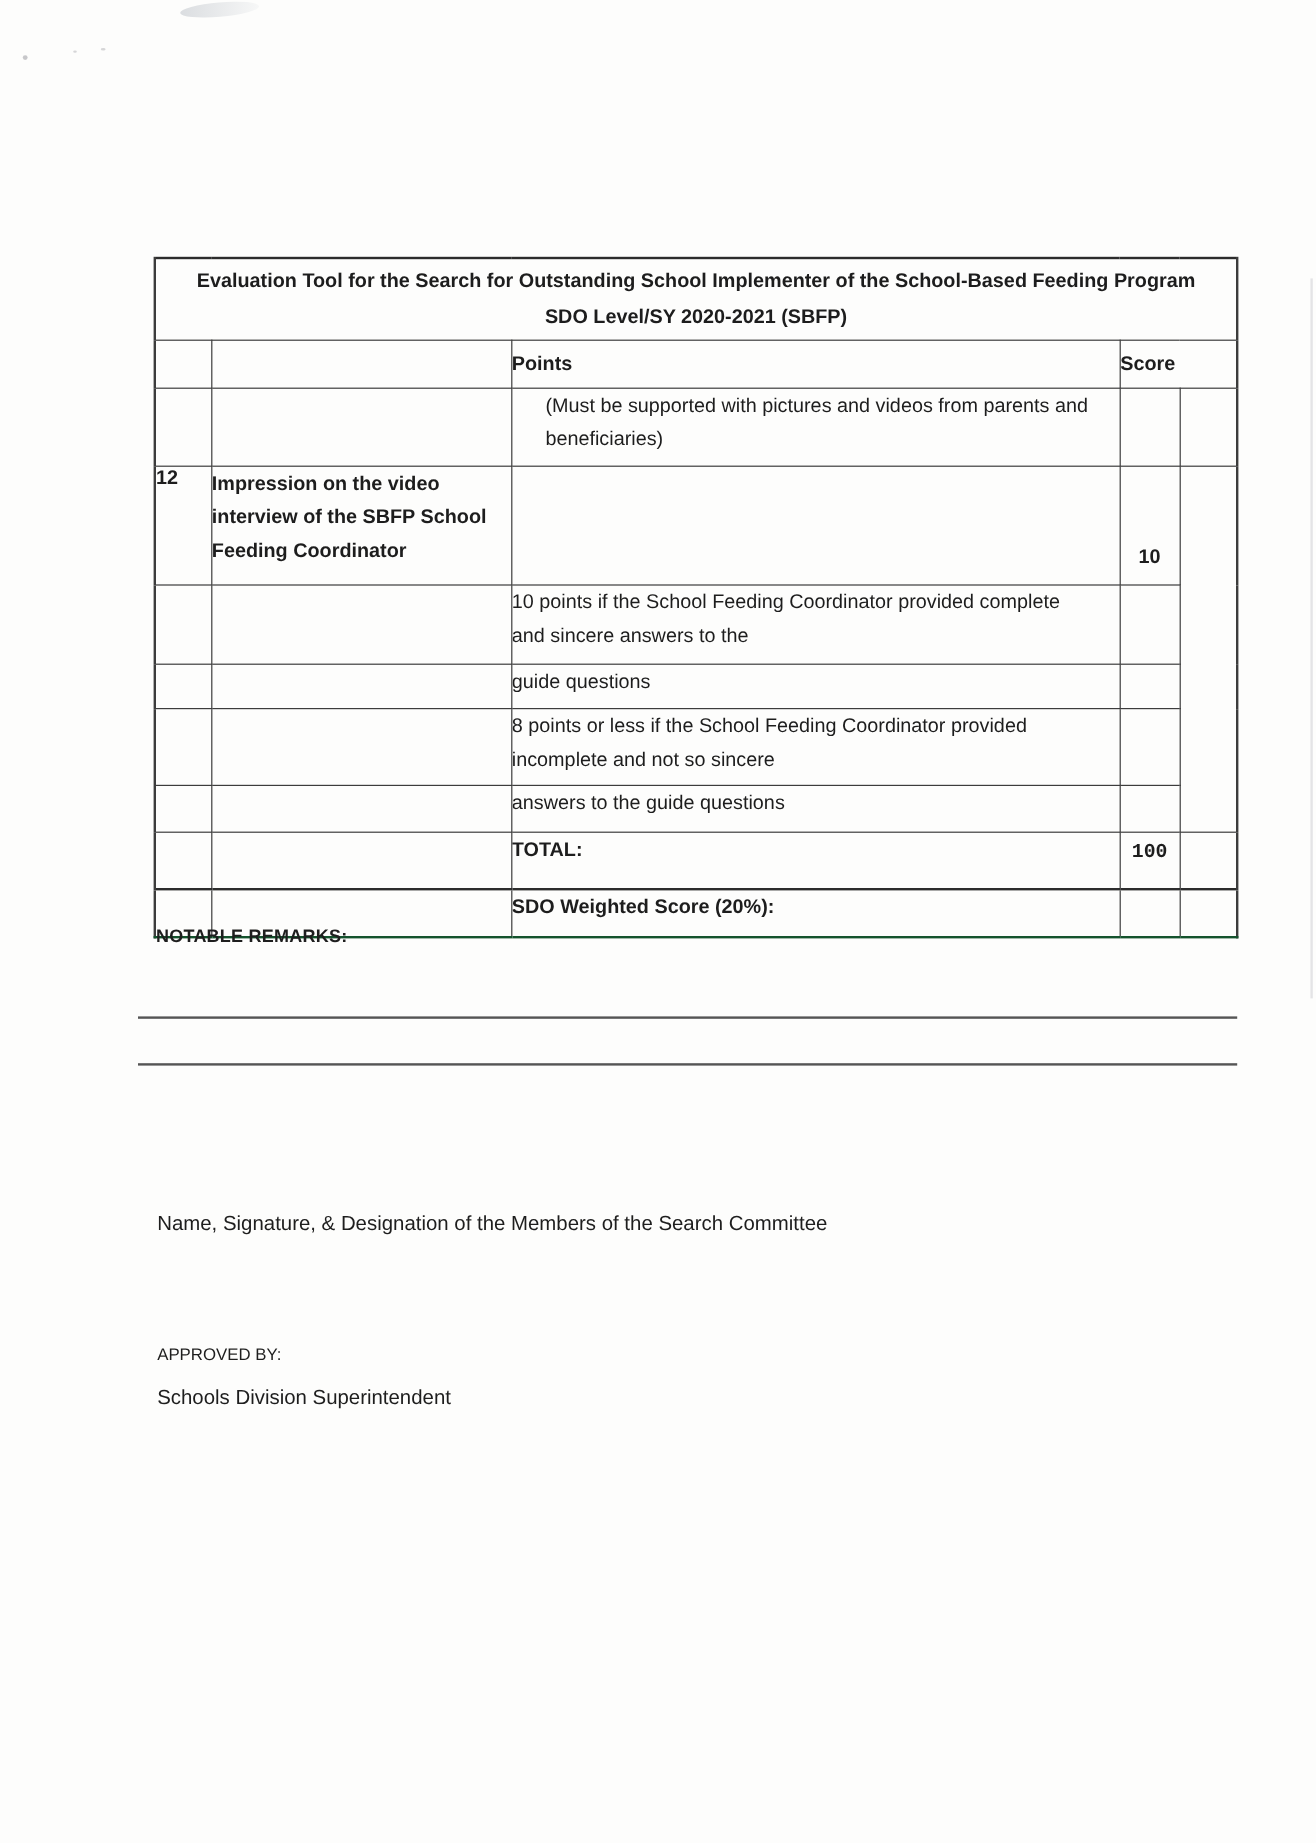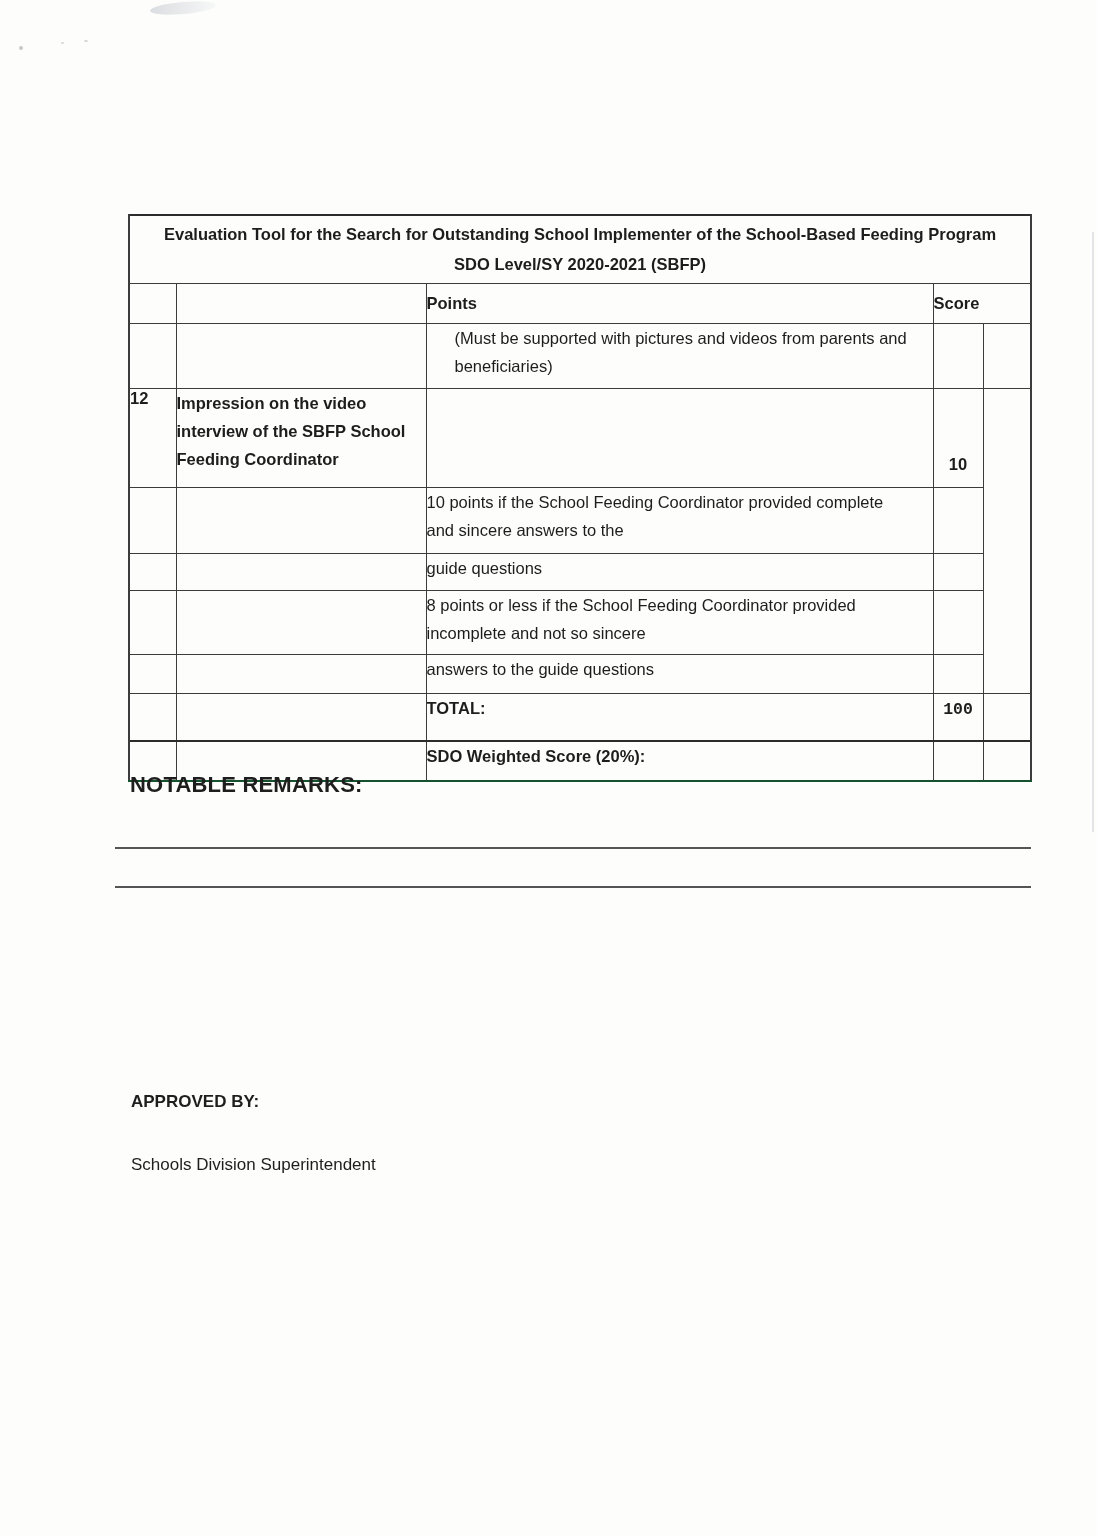--- a/index.html
+++ b/index.html
@@ -85,36 +85,36 @@
   tr.rD  td { height: 36px; }
   tr.rE  td { height: 63px; }
   tr.rF  td { height: 38px; }
   tr.rTot td { height: 40px; }
   tr.rSdo td { height: 38px; border-top: 2px solid #2c2c2c; border-bottom: 2px solid #14532d; }
 
   
   .abs { position: absolute; }
   .remarks-label {
     left: 130px; top: 772px;
-    font-size: 22px; font-weight: bold; letter-spacing: 0.2px;
+    font-size: 15px; font-weight: bold; letter-spacing: 0.2px;
   }
   .hline {
     left: 115px;
     width: 916px; height: 2px;
     background: #555555;
   }
   .hline.l1 { top: 847px; }
   .hline.l2 { top: 886px; }
   .committee-caption {
     left: 131px; top: 1010px;
     font-size: 17px;
   }
   .approved-label {
-    left: 131px; top: 1092px;
-    font-size: 17px; font-weight: bold;
+    left: 131px; top: 1120px;
+    font-size: 14px; font-weight: normal;
   }
   .sds-title {
     left: 131px; top: 1155px;
     font-size: 17px;
   }
 </style>
 </head>
 <body>
 
 <div class="page">
@@ -212,18 +212,19 @@
       <td class="outer-r"></td>
     </tr>
   </tbody>
     </table>
 
   <div class="abs remarks-label">NOTABLE REMARKS:</div>
 
   <div class="abs hline l1"></div>
   <div class="abs hline l2"></div>
 
+  <div class="abs committee-caption">Name, Signature, &amp; Designation of the Members of the Search Committee</div>
 
   <div class="abs approved-label">APPROVED BY:</div>
 
   <div class="abs sds-title">Schools Division Superintendent</div>
 
 </div>
 
 </body></html>

